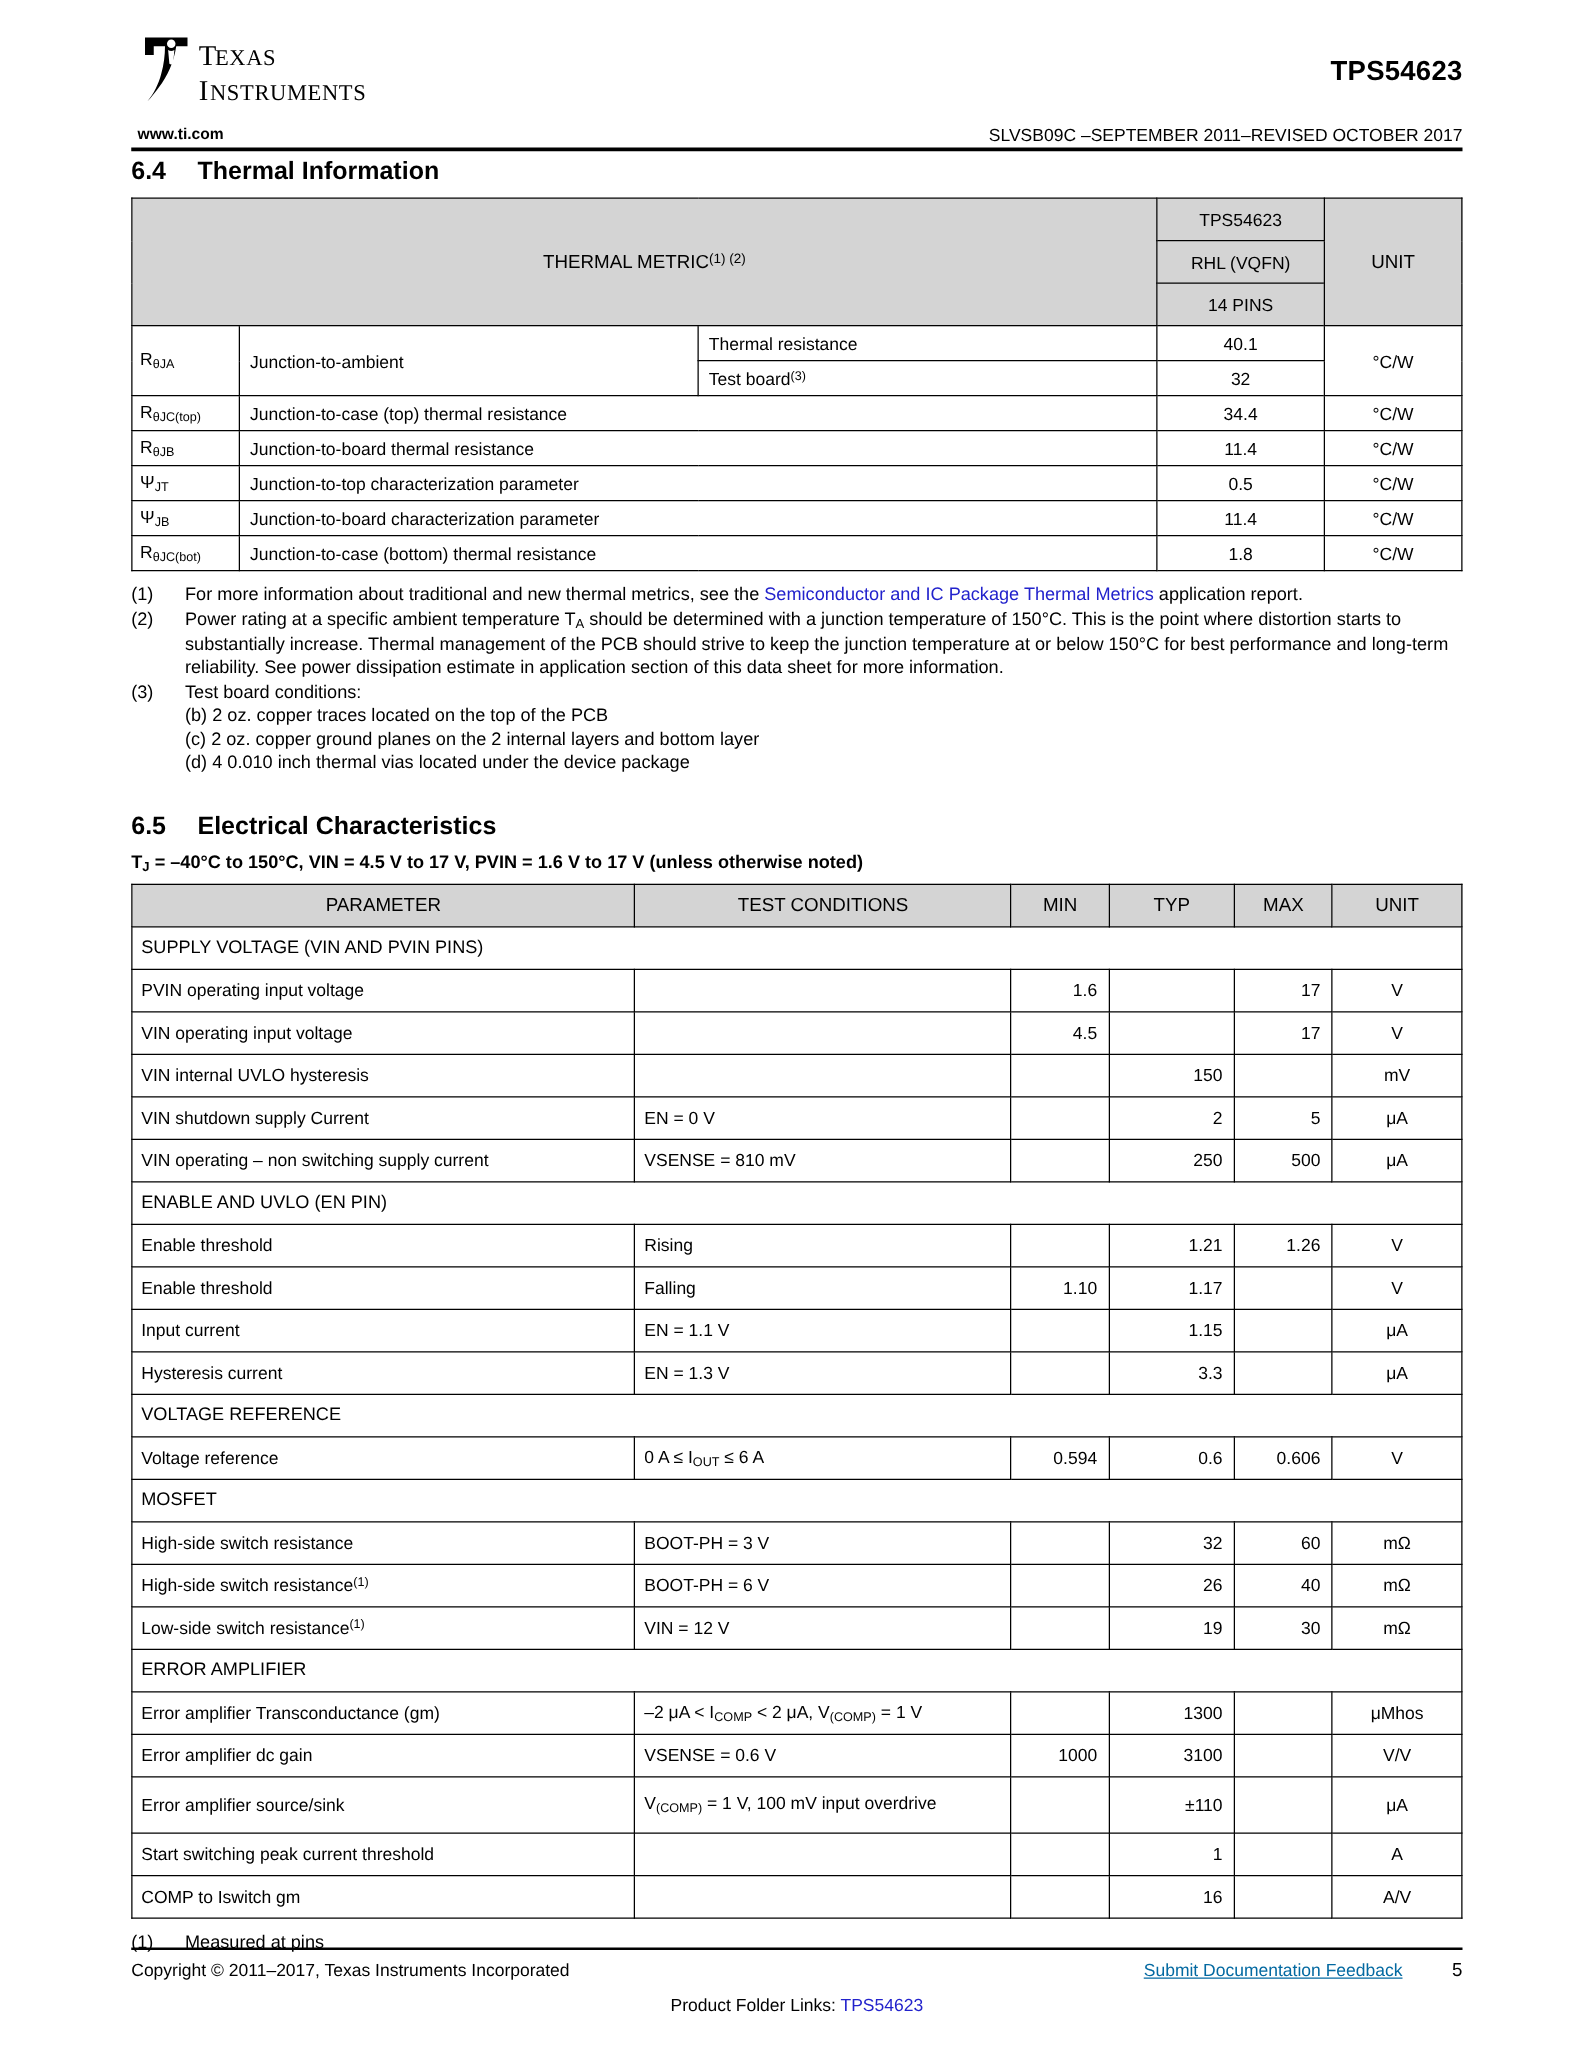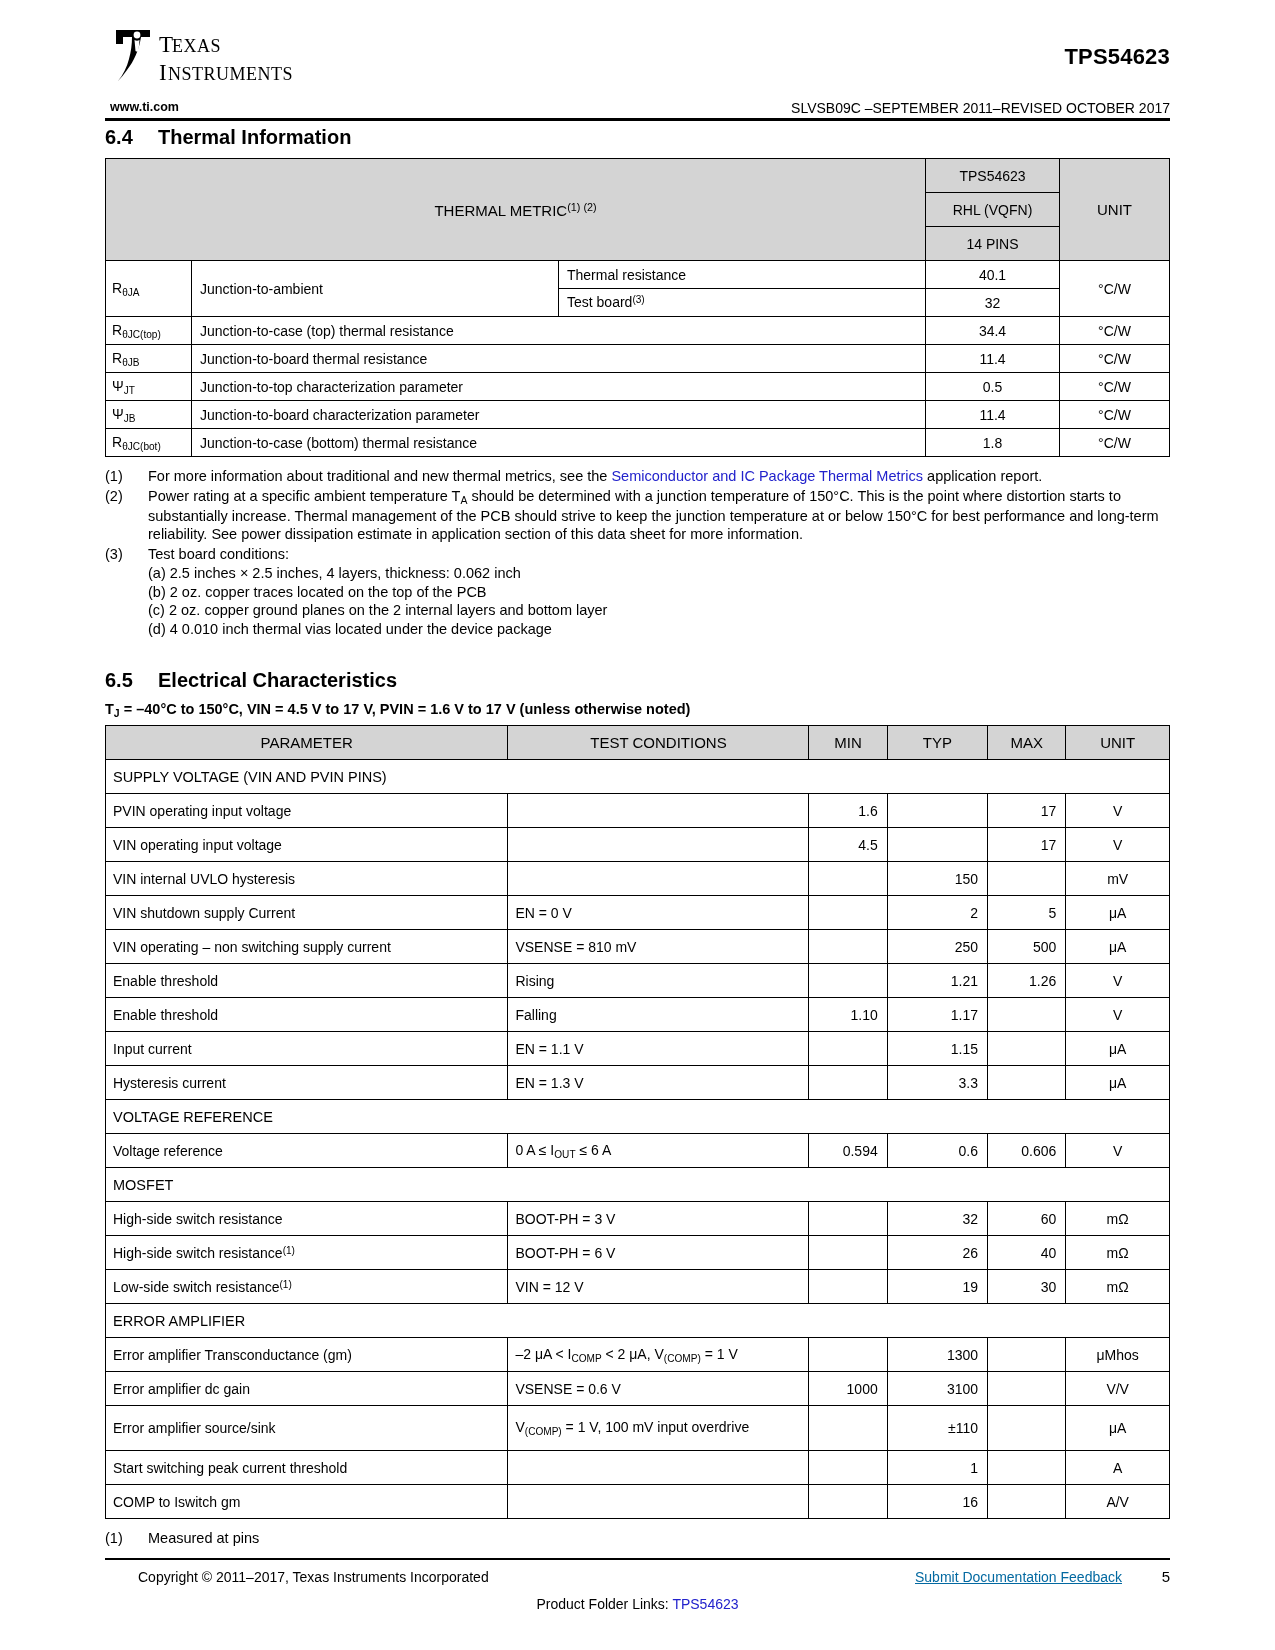--- a/index.html
+++ b/index.html
@@ -57,21 +57,21 @@
   .ec-num { text-align:right; padding-right:9px; }
   .ec-unit { text-align:center; }
   .ec-group { font-weight:bold; padding-left:7px; }
   .tall { height:45px !important; }
   .tall .ec-cond { line-height:1.18; }
 
   
   .footer { position:absolute; left:105px; right:105px; bottom:38px; }
   .frule { height:2px; background:#000; margin-bottom:8px; }
   .frow { display:flex; align-items:baseline; font-size:14px; }
-  .fleft { flex:0 0 auto;margin-left:33px; }
+  .fleft { flex:0 0 auto; }
   .fmid { flex:1 1 auto; text-align:right; padding-right:20px; }
   .fmid a { color:#0369a1; }
   .fright { flex:0 0 28px; text-align:right; font-size:15px; }
   .fbottom { text-align:center; font-size:14px; margin-top:11px; }
   .fbottom .link { color:#2222cc; }
 </style>
 </head>
 <body>
 
 <div class="page">
@@ -161,21 +161,20 @@
           <td class="tm-val">1.8</td>
           <td class="tm-unit">°C/W</td>
         </tr>
       </tbody>
   </table>
 
   <ol class="notes" id="thermal-notes">
       <li><span class="mk">(1)</span><span>For more information about traditional and new thermal metrics, see the <span class="link">Semiconductor and IC Package Thermal Metrics</span> application report.</span></li>
       <li><span class="mk">(2)</span><span>Power rating at a specific ambient temperature T<sub>A</sub> should be determined with a junction temperature of 150°C. This is the point where distortion starts to substantially increase. Thermal management of the PCB should strive to keep the junction temperature at or below 150°C for best performance and long-term reliability. See power dissipation estimate in application section of this data sheet for more information.</span></li>
       <li><span class="mk">(3)</span><span>Test board conditions:</span><div class="sub-lines">
-          <div>(a) 2.5 inches × 2.5 inches, 4 layers, thickness: 0.062 inch</div>
           <div>(b) 2 oz. copper traces located on the top of the PCB</div>
           <div>(c) 2 oz. copper ground planes on the 2 internal layers and bottom layer</div>
           <div>(d) 4 0.010 inch thermal vias located under the device package</div>
         </div></li>
     </ol>
 
   <h2 class="sec">
     <span class="num">6.5</span><span>Electrical Characteristics</span>
   </h2>
 
@@ -238,20 +237,23 @@
         </tr>
         <tr>
           <td class="ec-param pad">VIN operating – non switching supply current</td>
           <td class="ec-cond pad">VSENSE = 810 mV</td>
           <td class="ec-num pad"></td>
           <td class="ec-num pad">250</td>
           <td class="ec-num pad">500</td>
           <td class="ec-unit pad">μA</td>
         </tr>
         <tr>
+          <td class="ec-group pad" colspan="6" style="font-size:14.5px">ENABLE AND UVLO (EN PIN)</td>
+        </tr>
+        <tr>
           <td class="ec-param pad">Enable threshold</td>
           <td class="ec-cond pad">Rising</td>
           <td class="ec-num pad"></td>
           <td class="ec-num pad">1.21</td>
           <td class="ec-num pad">1.26</td>
           <td class="ec-unit pad">V</td>
         </tr>
         <tr>
           <td class="ec-param pad">Enable threshold</td>
           <td class="ec-cond pad">Falling</td>

